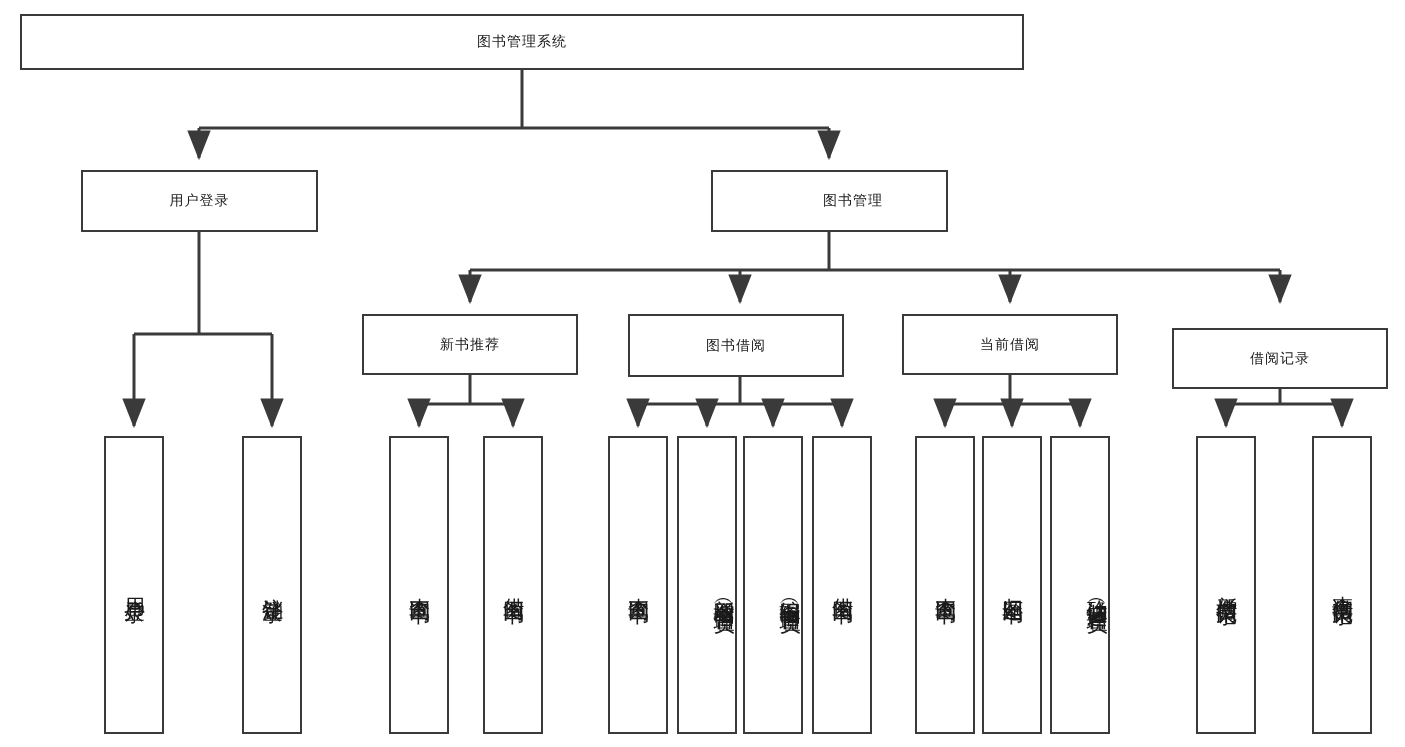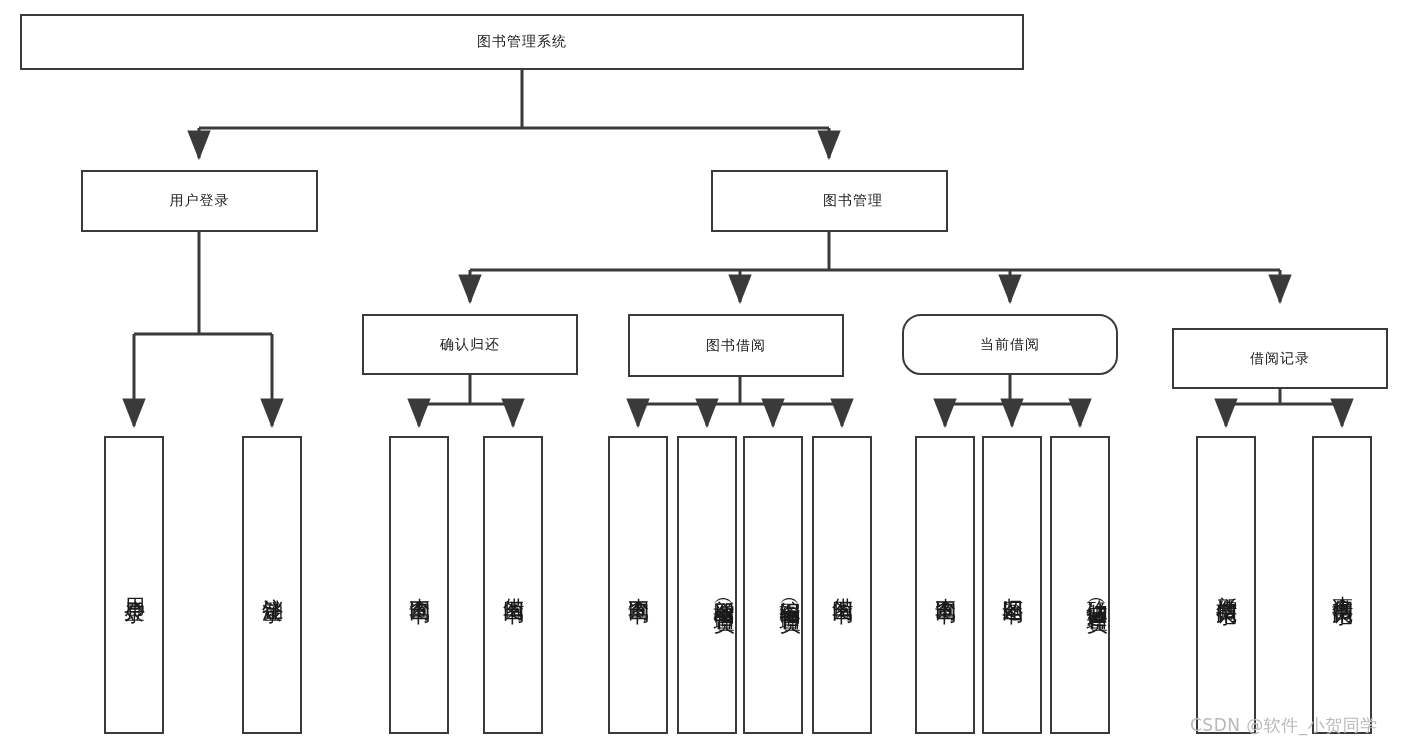--- a/index.html
+++ b/index.html
@@ -133,26 +133,26 @@
   </div>
 
   <div class="node horiz" style="left:81px; top:170px; width:237px; height:62px;">
     <span class="label">用户登录</span>
   </div>
   <div class="node horiz" style="left:711px; top:170px; width:237px; height:62px;padding-left:47px;">
     <span class="label">图书管理</span>
   </div>
 
   <div class="node horiz" style="left:362px; top:314px; width:216px; height:61px;">
-    <span class="label">确认归还</span>
+    <span class="label">新书推荐</span>
   </div>
   <div class="node horiz" style="left:628px; top:314px; width:216px; height:63px;">
     <span class="label">图书借阅</span>
   </div>
-  <div class="node horiz" style="left:902px; top:314px; width:216px; height:61px;border-radius:19px;">
+  <div class="node horiz" style="left:902px; top:314px; width:216px; height:61px;">
     <span class="label">当前借阅</span>
   </div>
   <div class="node horiz" style="left:1172px; top:328px; width:216px; height:61px;">
     <span class="label">借阅记录</span>
   </div>
 
   <div class="node vert shorttxt" style="left:104px; top:436px; width:60px; height:298px;">
     <span class="label">用户登录</span>
   </div>
   <div class="node vert shorttxt" style="left:242px; top:436px; width:60px; height:298px;">
@@ -189,15 +189,14 @@
     <span class="label">确认归还（管理员）</span>
   </div>
 
   <div class="node vert shorttxt" style="left:1196px; top:436px; width:60px; height:298px;">
     <span class="label">新增借阅记录</span>
   </div>
   <div class="node vert shorttxt" style="left:1312px; top:436px; width:60px; height:298px;">
     <span class="label">查询借阅记录</span>
   </div>
 
-  <div class="watermark">CSDN @软件_小贺同学</div>
 
 </div>
 
 </body></html>

